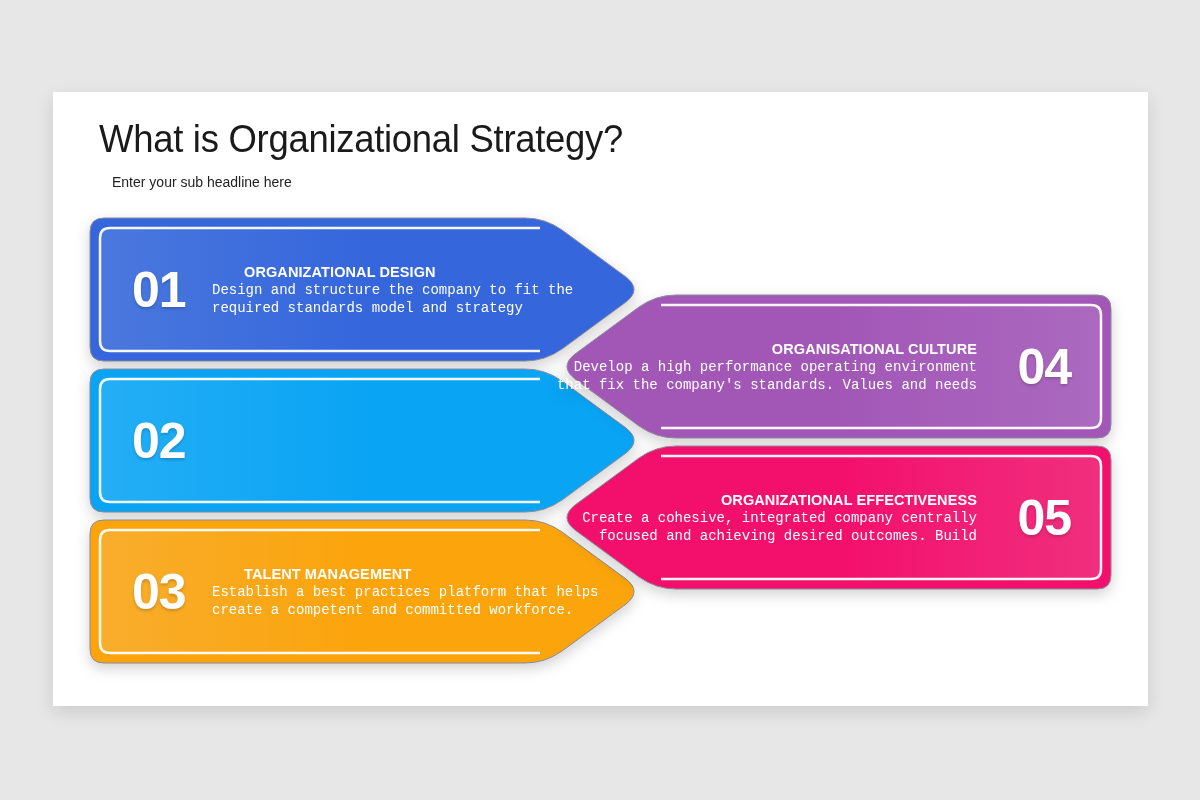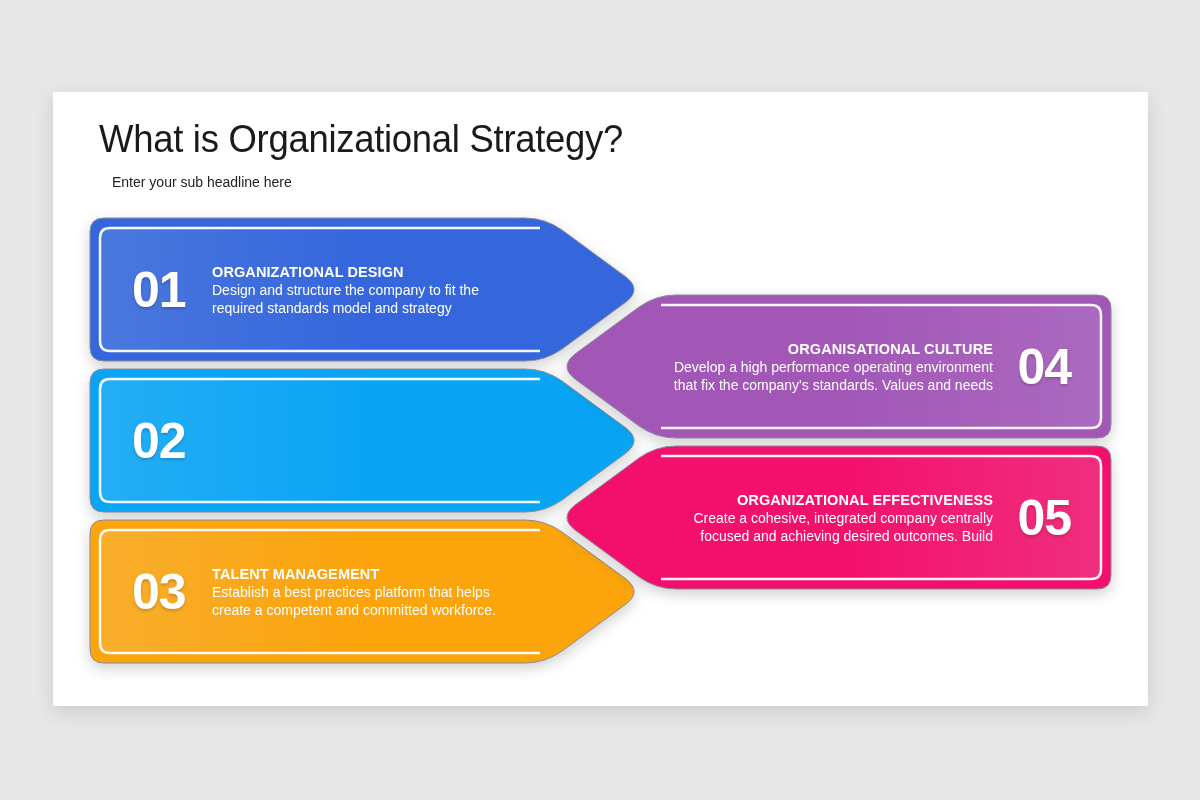--- a/index.html
+++ b/index.html
@@ -57,30 +57,32 @@
       top: 0; height: 100%;
       display: flex; flex-direction: column; justify-content: center;
       color: #ffffff;
     }
     .card .head {
       font-size: 14.5px;
       font-weight: bold;
       letter-spacing: 0.1px;
       line-height: 18px;
       white-space: nowrap;
+      margin-left: 32px;
     }
     .card .desc {
       font-size: 14px;
       line-height: 18px;
       white-space: nowrap;
+      font-family: Liberation Mono, monospace;
     }
     .left-card .num { left: 42px; }
     .left-card .txt { left: 122px; text-align: left; }
     .right-card .num { right: 40px; }
-    .right-card .txt { right: 118px; text-align: right; }
+    .right-card .txt { right: 134px; text-align: right; }
   </style>
 </head>
 <body>
 
 <div class="slide"></div>
 
 <div class="title">What is Organizational Strategy?</div>
 <div class="subtitle">Enter your sub headline here</div>
 
 <div class="card left-card" style="left:90px; top:218px;">

